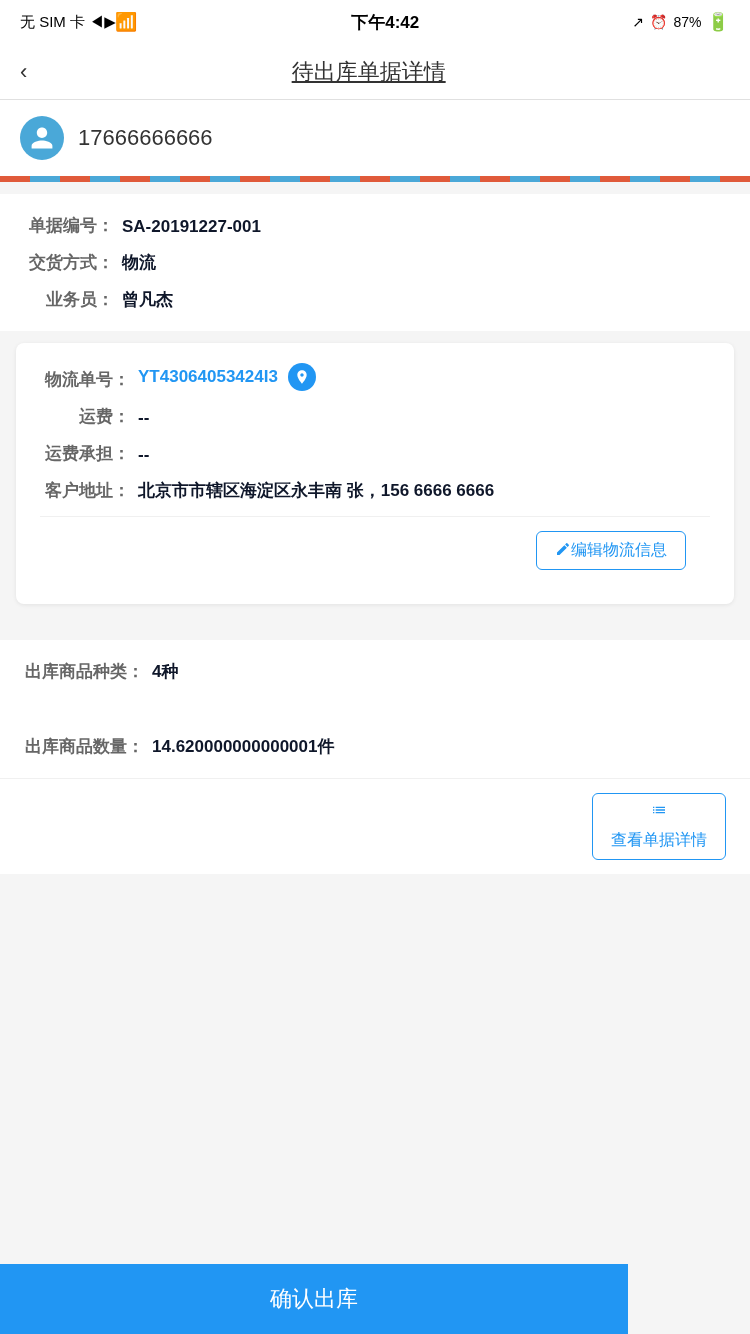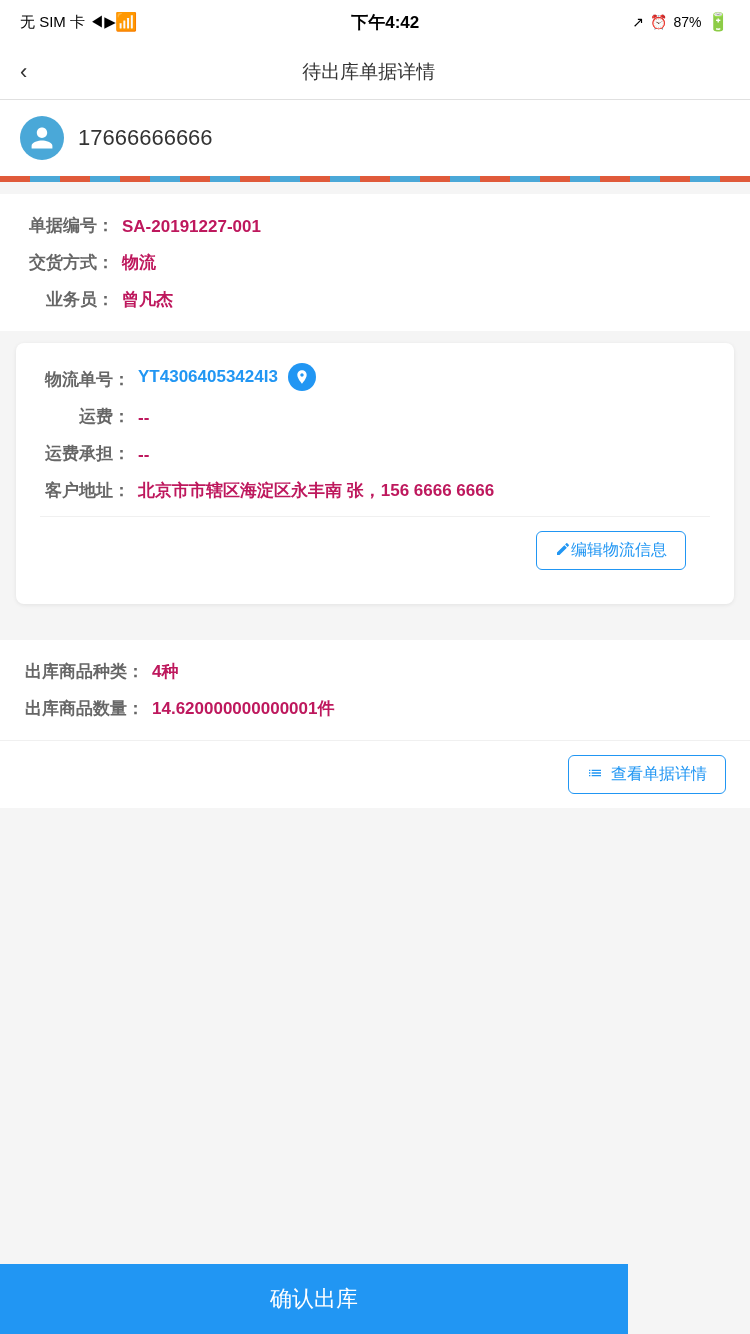--- a/index.html
+++ b/index.html
@@ -37,26 +37,27 @@
       padding: 0 20px;
       border-bottom: 1px solid #e0e0e0;
     }
     .nav-back {
       font-size: 22px;
       color: #333;
       cursor: pointer;
       margin-right: 20px;
     }
     .nav-title {
-      font-size: 19px;
+      font-size: 22px;
       font-weight: 500;
       color: #333;
       flex: 1;
       text-align: center;
       margin-right: 40px;
+      text-decoration: underline;
     }
 
     
     .customer-header {
       background: #fff;
       padding: 16px 20px;
       display: flex;
       align-items: center;
       gap: 14px;
     }
@@ -107,21 +108,21 @@
       font-weight: bold;
     }
     .info-row:last-child { margin-bottom: 0; }
     .info-label {
       color: #666;
       min-width: 90px;
       text-align: right;
       flex-shrink: 0;
     }
     .info-value {
-      color: #be185d;
+      color: #0f172a;
       margin-left: 8px;
       flex: 1;
     }
     .info-value.blue { color: #2196F3; }
 
     .logistics-tracking {
       display: flex;
       align-items: center;
       gap: 10px;
     }
@@ -175,20 +176,21 @@
       border: 1px solid #2196F3;
       color: #2196F3;
       background: #fff;
       border-radius: 6px;
       padding: 8px 18px;
       font-size: 16px;
       display: flex;
       align-items: center;
       gap: 8px;
       cursor: pointer;
+      flex-direction: column;
     }
 
     
     .confirm-btn-area {
       position: fixed;
       bottom: 0;
       left: 0;
       width: 628px;
       background: #2196F3;
       height: 70px;
@@ -293,21 +295,21 @@
 </div>
 
 <div style="height:12px; background:#f5f5f5;"></div>
 
 <div class="goods-section">
   <div class="info-row">
     <span class="info-label" style="min-width:120px;">出库商品种类：</span>
     <span class="info-value">4种</span>
   </div>
   <div class="info-row">
-    <span class="info-label" style="min-width:120px;">出库商品数量：</span>
+    <span class="info-label" style="min-width:120px;margin-top:38px;">出库商品数量：</span>
     <span class="info-value">14.620000000000001件</span>
   </div>
 </div>
 
 <div class="view-detail-row">
   <button class="view-detail-btn">
     <span>
       <svg width="16" height="16" viewBox="0 0 24 24" fill="#2196F3">
         <path d="M3 13h2v-2H3v2zm0 4h2v-2H3v2zm0-8h2V7H3v2zm4 4h14v-2H7v2zm0 4h14v-2H7v2zM7 7v2h14V7H7z"></path>
       </svg>

